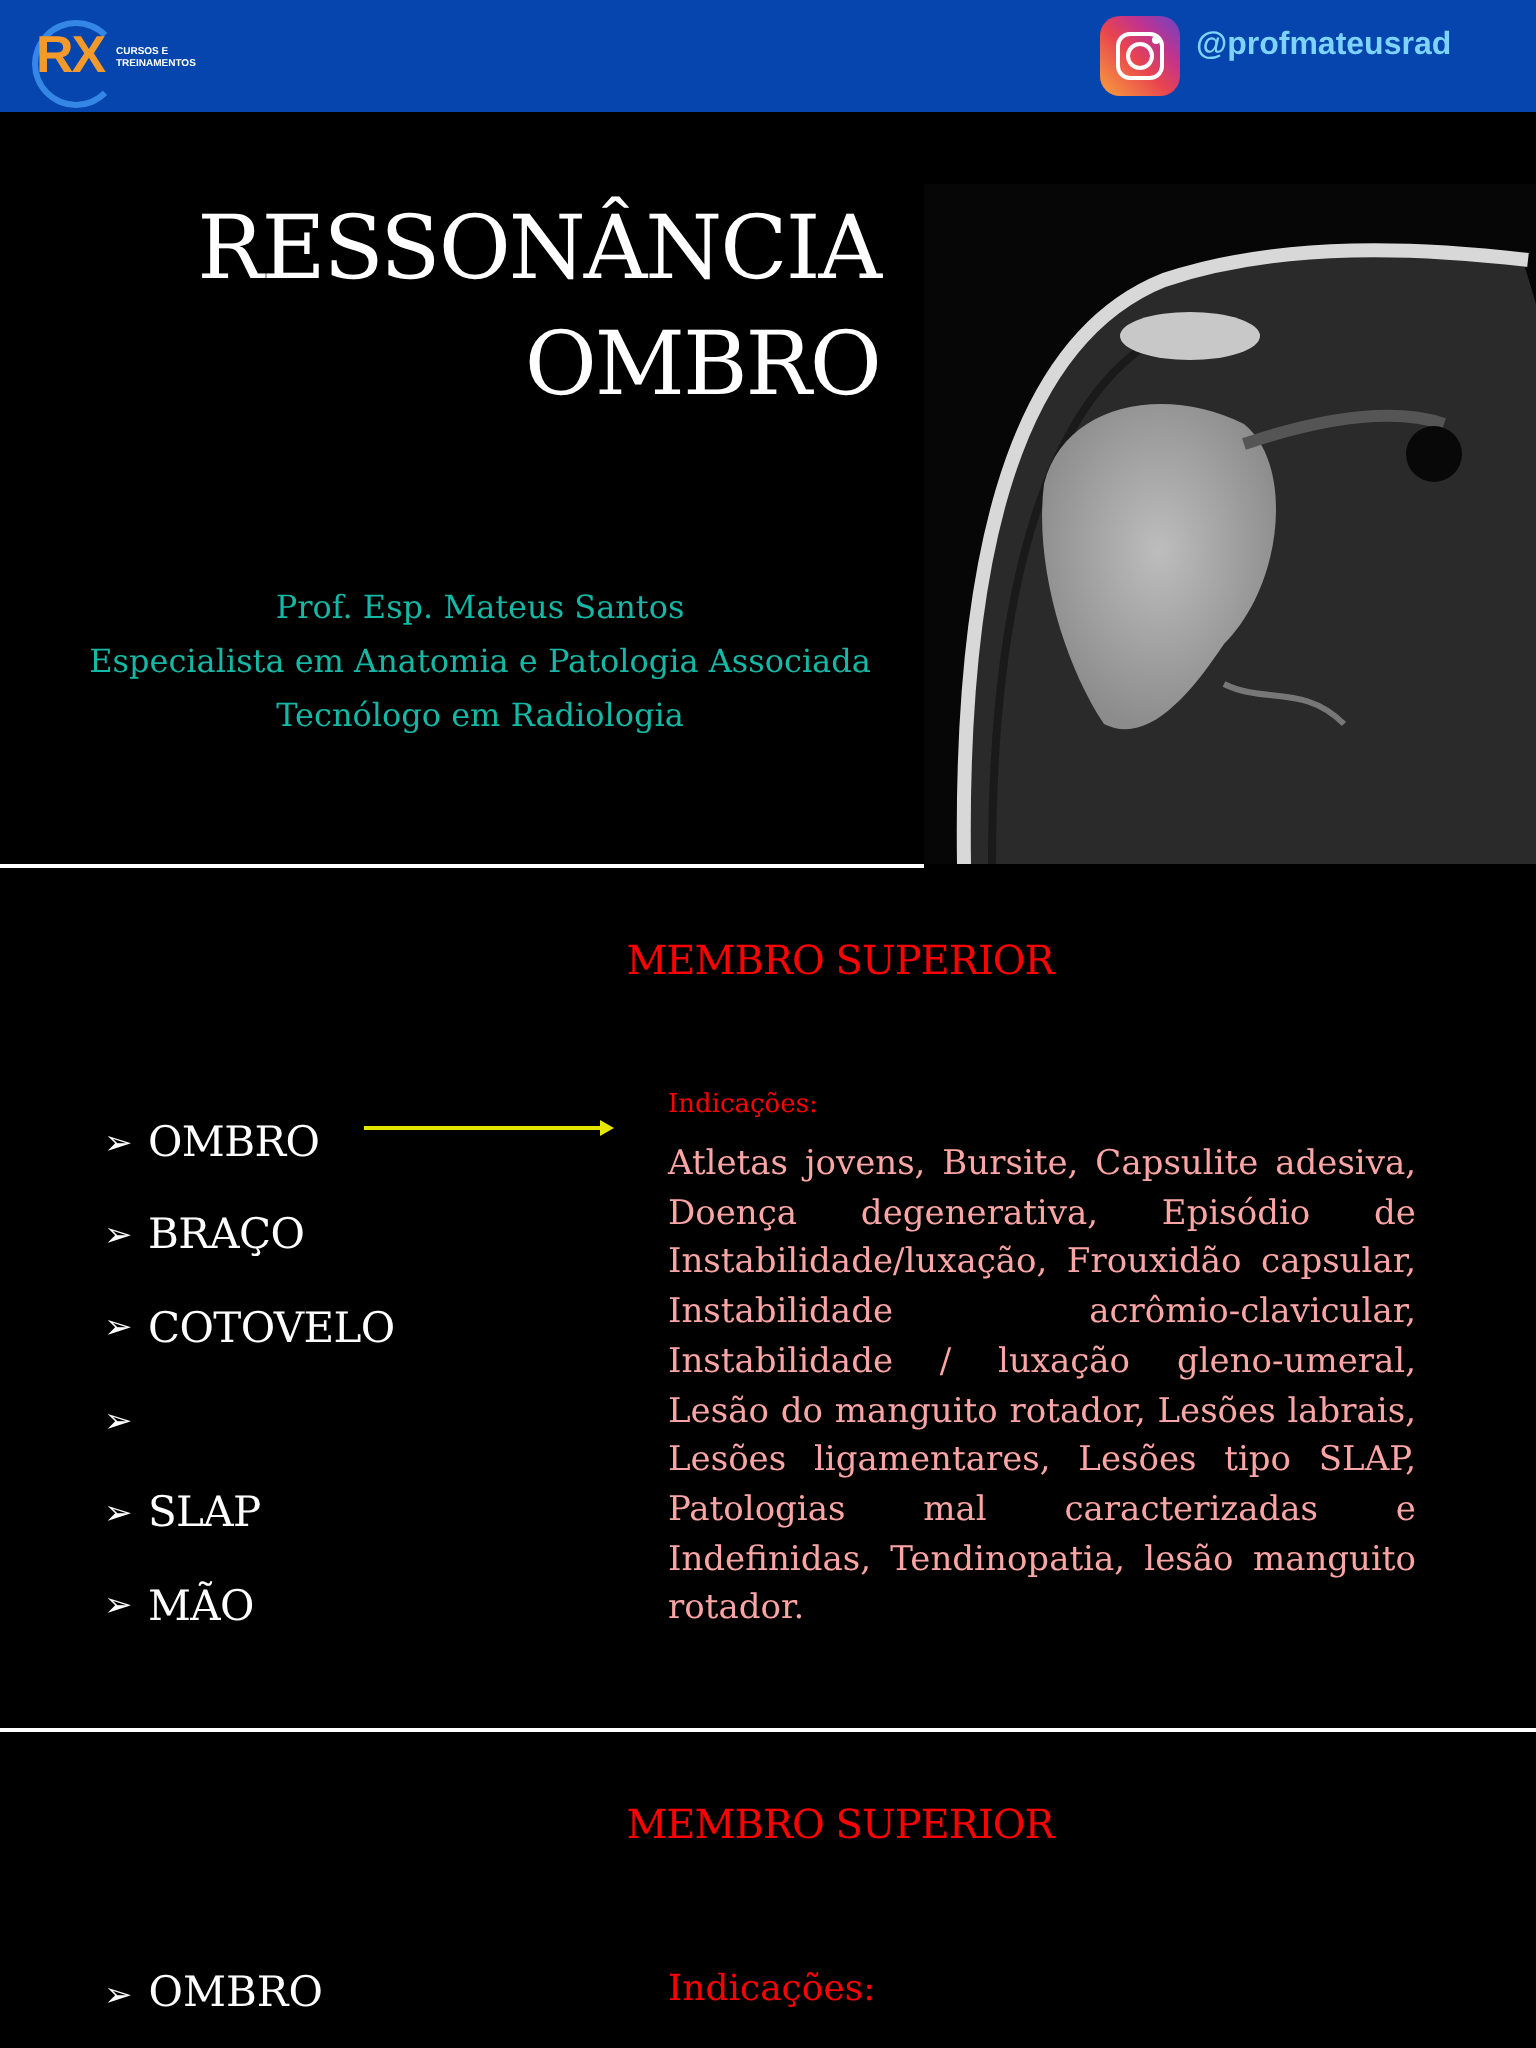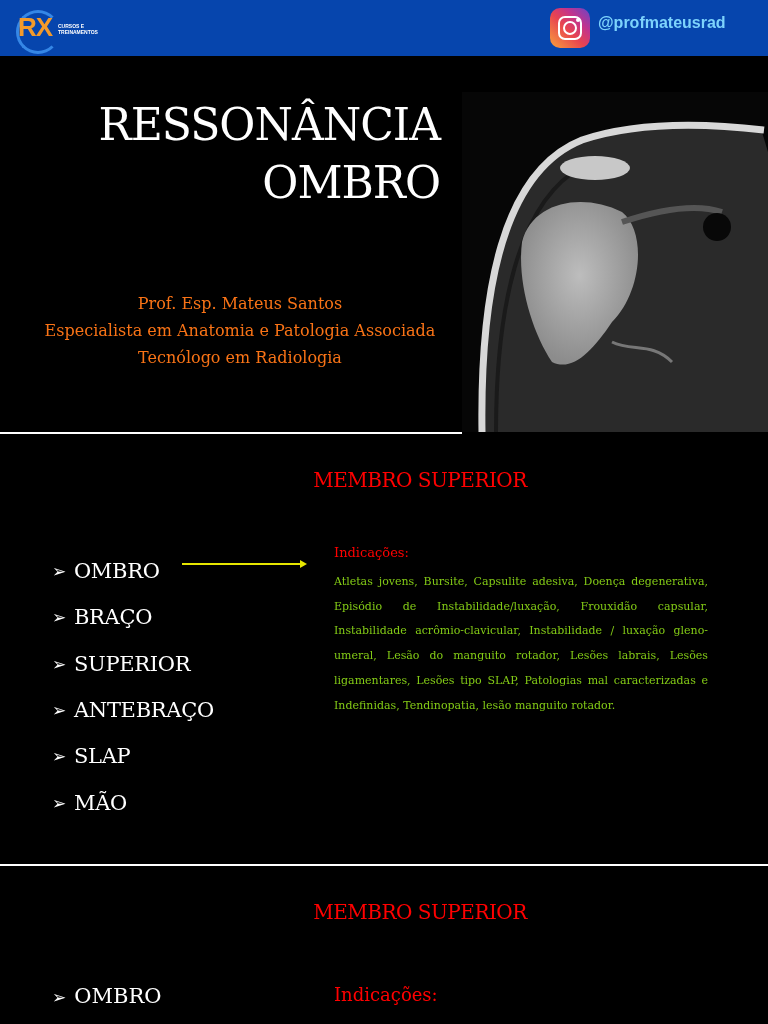--- a/index.html
+++ b/index.html
@@ -9,32 +9,32 @@
   .logo-ring { position:absolute; left:2px; top:4px; width:38px; height:38px; border-radius:50%; border:3px solid #4aa3ff; border-right-color:transparent; opacity:0.7; }
   .logo-rx { position:absolute; left:4px; top:6px; font-family:"Liberation Sans", sans-serif; font-weight:bold; font-size:26px; color:#f39a2b; letter-spacing:-1px; }
   .logo-sub { position:absolute; left:44px; top:17px; font-family:"Liberation Sans", sans-serif; font-size:5px; color:#fff; line-height:6px; font-weight:bold; width:50px; }
   .insta { position:absolute; left:550px; top:8px; width:40px; height:40px; border-radius:10px; background:linear-gradient(45deg,#f9a23b 0%, #e8444f 45%, #c2338d 70%, #6a45c8 100%); }
   .insta .cam { position:absolute; left:8px; top:8px; width:20px; height:20px; border:2.5px solid #fff; border-radius:7px; }
   .insta .lens { position:absolute; left:13px; top:13px; width:10px; height:10px; border:2.5px solid #fff; border-radius:50%; }
   .insta .dot { position:absolute; left:26px; top:10px; width:4px; height:4px; background:#fff; border-radius:50%; }
   .handle { position:absolute; left:598px; top:14px; font-family:"Liberation Sans", sans-serif; font-weight:bold; font-size:16px; color:#7dd3fc; }
 
   .slide1-title { position:absolute; left:40px; top:96px; width:400px; text-align:right; color:#fff; font-size:44px; line-height:58px; font-weight:normal; letter-spacing:-1px; }
-  .subtitle { position:absolute; left:40px; top:290px; width:400px; text-align:center; color:#f97316; font-size:16px; line-height:27px; }
+  .subtitle { position:absolute; left:40px; top:290px; width:400px; text-align:center; color:#14b8a6; font-size:16px; line-height:27px; }
   .mri { position:absolute; left:462px; top:92px; width:306px; height:340px; background:#050505; overflow:hidden; }
   .divider { position:absolute; height:2px; background:#fff; }
 
   .section-title { position:absolute; left:0; width:768px; text-align:center; color:#ff0000; font-size:20px; letter-spacing:-0.5px;padding-left:36px; }
   .list { position:absolute; left:52px; top:548px; }
   .list-item { height:46.3px; color:#fff; font-size:21px; display:flex; align-items:center; letter-spacing:-0.3px; }
   .list-item .bullet { font-size:17px; margin-right:8px; color:#fff; }
   .arrow-line { position:absolute; left:182px; top:563px; width:118px; height:2px; background:#e6e600; }
   .arrow-head { position:absolute; left:300px; top:560px; width:0; height:0; border-left:7px solid #e6e600; border-top:4px solid transparent; border-bottom:4px solid transparent; }
   .ind-label { position:absolute; left:334px; top:545px; color:#ff0000; font-size:13px; }
-  .ind-text { position:absolute; left:334px; top:570px; width:374px; color:#84cc16; font-size:11px; line-height:24.7px; text-align:justify; }
+  .ind-text { position:absolute; left:334px; top:570px; width:374px; color:#fca5a5; font-size:17px; line-height:24.7px; text-align:justify; }
   .ind-label2 { position:absolute; left:334px; top:984px; color:#ff0000; font-size:18px; }
   .list2 { position:absolute; left:52px; top:984px; color:#fff; font-size:21px;text-align:right; }
 </style>
 </head>
 <body>
 
 <div class="topbar">
   <div class="logo">
     <div class="logo-ring"></div>
     <div class="logo-rx">RX</div>
@@ -83,25 +83,24 @@
   <div class="list-item">
       <span class="bullet">➢</span>
       <span>OMBRO</span>
     </div>
   <div class="list-item">
       <span class="bullet">➢</span>
       <span>BRAÇO</span>
     </div>
   <div class="list-item">
       <span class="bullet">➢</span>
-      <span>SUPERIOR</span>
+      <span>COTOVELO</span>
     </div>
   <div class="list-item">
       <span class="bullet">➢</span>
-      <span>ANTEBRAÇO</span>
     </div>
   <div class="list-item">
       <span class="bullet">➢</span>
       <span>SLAP</span>
     </div>
   <div class="list-item">
       <span class="bullet">➢</span>
       <span>MÃO</span>
     </div>
 </div>

